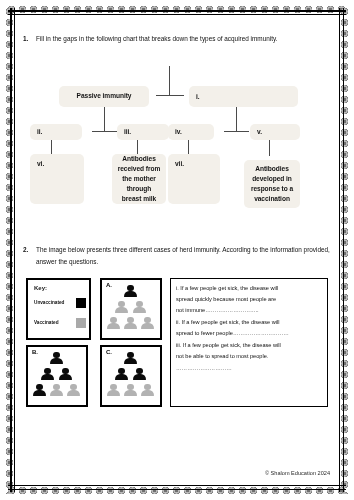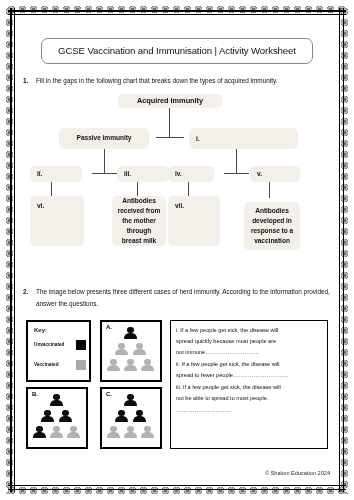--- a/index.html
+++ b/index.html
@@ -226,30 +226,28 @@
   <div class="frame-top2"></div>
   <div class="frame-bot1"></div>
   <div class="frame-bot2"></div>
   <div class="frame-left1"></div>
   <div class="frame-left2"></div>
   <div class="frame-right1"></div>
   <div class="frame-right2"></div>
 
   <div class="content">
 
-    <div class="title-box">GCSE Vaccination and Immunisation | Activity Worksheet</div>
 
     <div class="q">
       <div class="num">1.</div>
       <div class="txt">Fill in the gaps in the following chart that breaks down the types of acquired immunity.</div>
     </div>
 
     <div class="flow">
 
-      <div class="node center" style="left:96px; top:4px; width:104px; height:14px; font-size:7.4px;">Acquired Immunity</div>
 
       <div class="connector conn-v" style="left:147px; top:18px; height:30px;"></div>
       <div class="connector conn-h" style="left:134px; top:47px; width:28px;"></div>
 
       <div class="node center" style="left:37px; top:38px; width:90px; height:21px;">Passive immunity</div>
       <div class="node lead" style="left:167px; top:38px; width:109px; height:21px;">i.</div>
 
       <div class="connector conn-v" style="left:82px; top:59px; height:25px;"></div>
       <div class="connector conn-h" style="left:70px; top:83px; width:25px;"></div>
 

